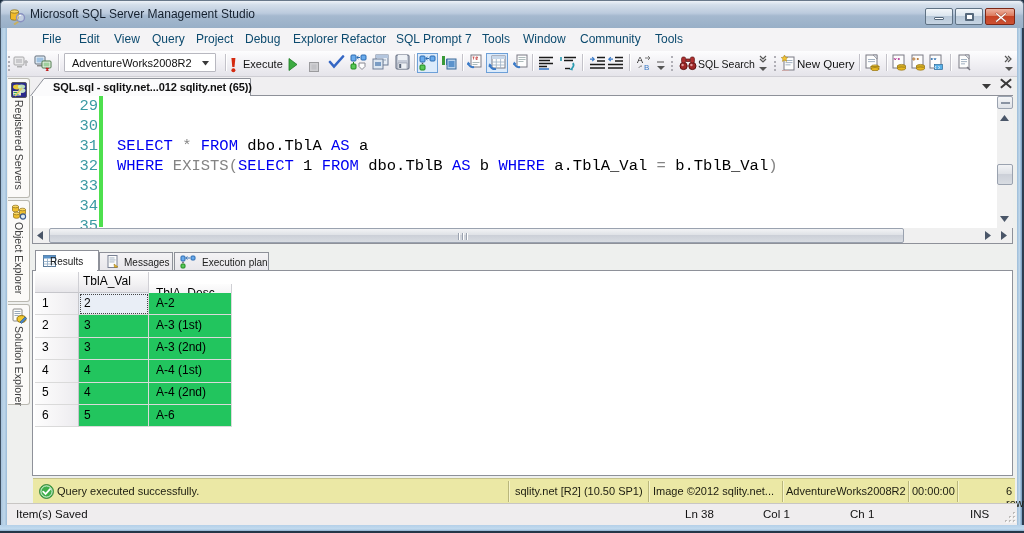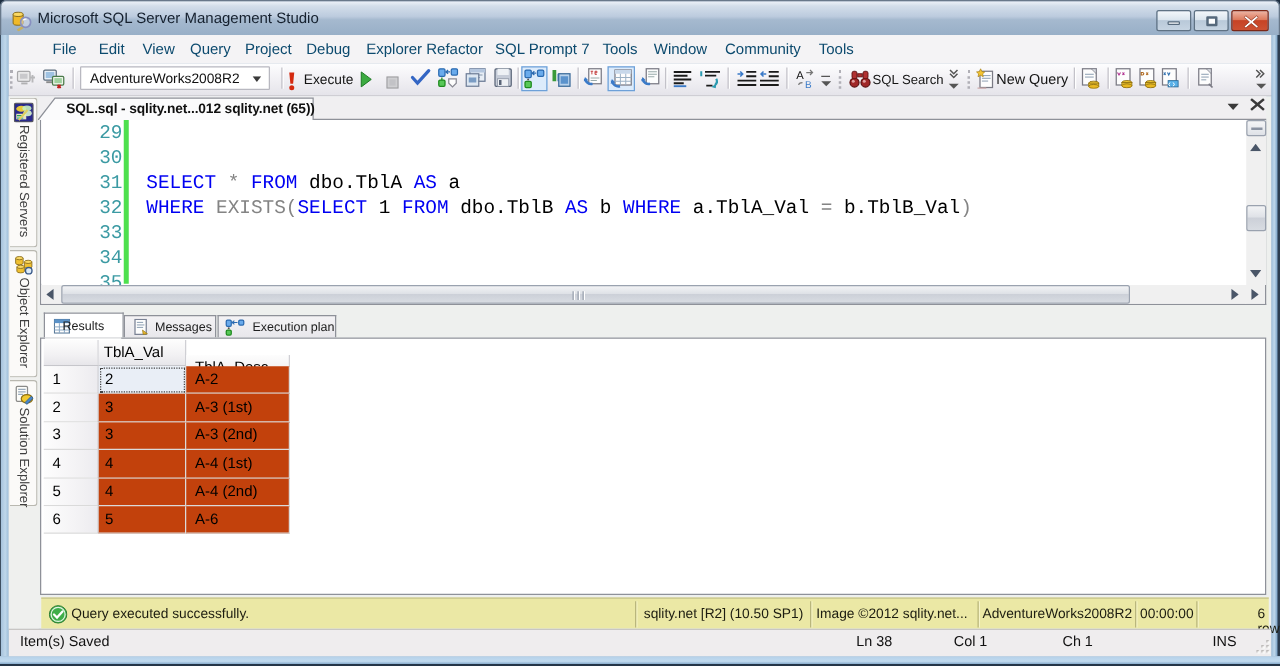--- a/index.html
+++ b/index.html
@@ -67,21 +67,21 @@
 #hsb { position:absolute; left:0; top:132px; width:964px; height:15px; }
 .sbthumb { position:absolute; background:linear-gradient(180deg,#f2f3f5 0%,#dfe2e7 45%,#ccd0d8 50%,#d8dce2 100%); border:1px solid #9aa2af; border-radius:2px; }
 
 
 #restabs { position:absolute; left:33px; top:250px; height:20px; }
 .rtab { position:absolute; top:2px; height:18px; background:linear-gradient(180deg,#f4f3f5,#e8e7eb); border:1px solid #8e9199; border-bottom:none; font-size:10px; color:#202020; overflow:hidden; }
 .rtab.sel { top:0; height:20px; background:#ffffff; }
 #respanel { position:absolute; left:32px; top:270px; width:981px; height:206px; background:#ffffff; border:1px solid #8e9199;padding-left:40px; }
 
 
-.gc { position:absolute; background:#c2410c; border-right:1px solid #dadada; border-bottom:1px solid #dadada; font-size:12px; color:#000; }
+.gc { position:absolute; background:#22c55e; border-right:1px solid #dadada; border-bottom:1px solid #dadada; font-size:12px; color:#000; }
 .gh { background:linear-gradient(180deg,#fdfdfd 0%,#f2f1f3 60%,#e7e6ea 100%); border-right:1px solid #cfcfd4; border-bottom:1px solid #c6c6cb; }
 .rh { background:linear-gradient(90deg,#fdfdfd 0%,#f4f3f5 60%,#ecebef 100%); border-right:1px solid #c6c6cb; }
 .gt { position:absolute; top:50%; transform:translateY(-54%); white-space:nowrap; }
 .selcell { background:#e9eef6; outline:1px dotted #444; outline-offset:-2px; }
 
 
 #ybar { position:absolute; left:33px; top:478px; width:982px; height:25px; background:#ebe8a5; border-top:1px solid #c5c28a; font-size:11px; color:#1c1c10; }
 #ybar .sep { position:absolute; top:2px; width:1px; height:21px; background:#b9b67c; box-shadow:1px 0 0 #f6f4c8; }
 #ybar span { position:absolute; top:6px; }
 

